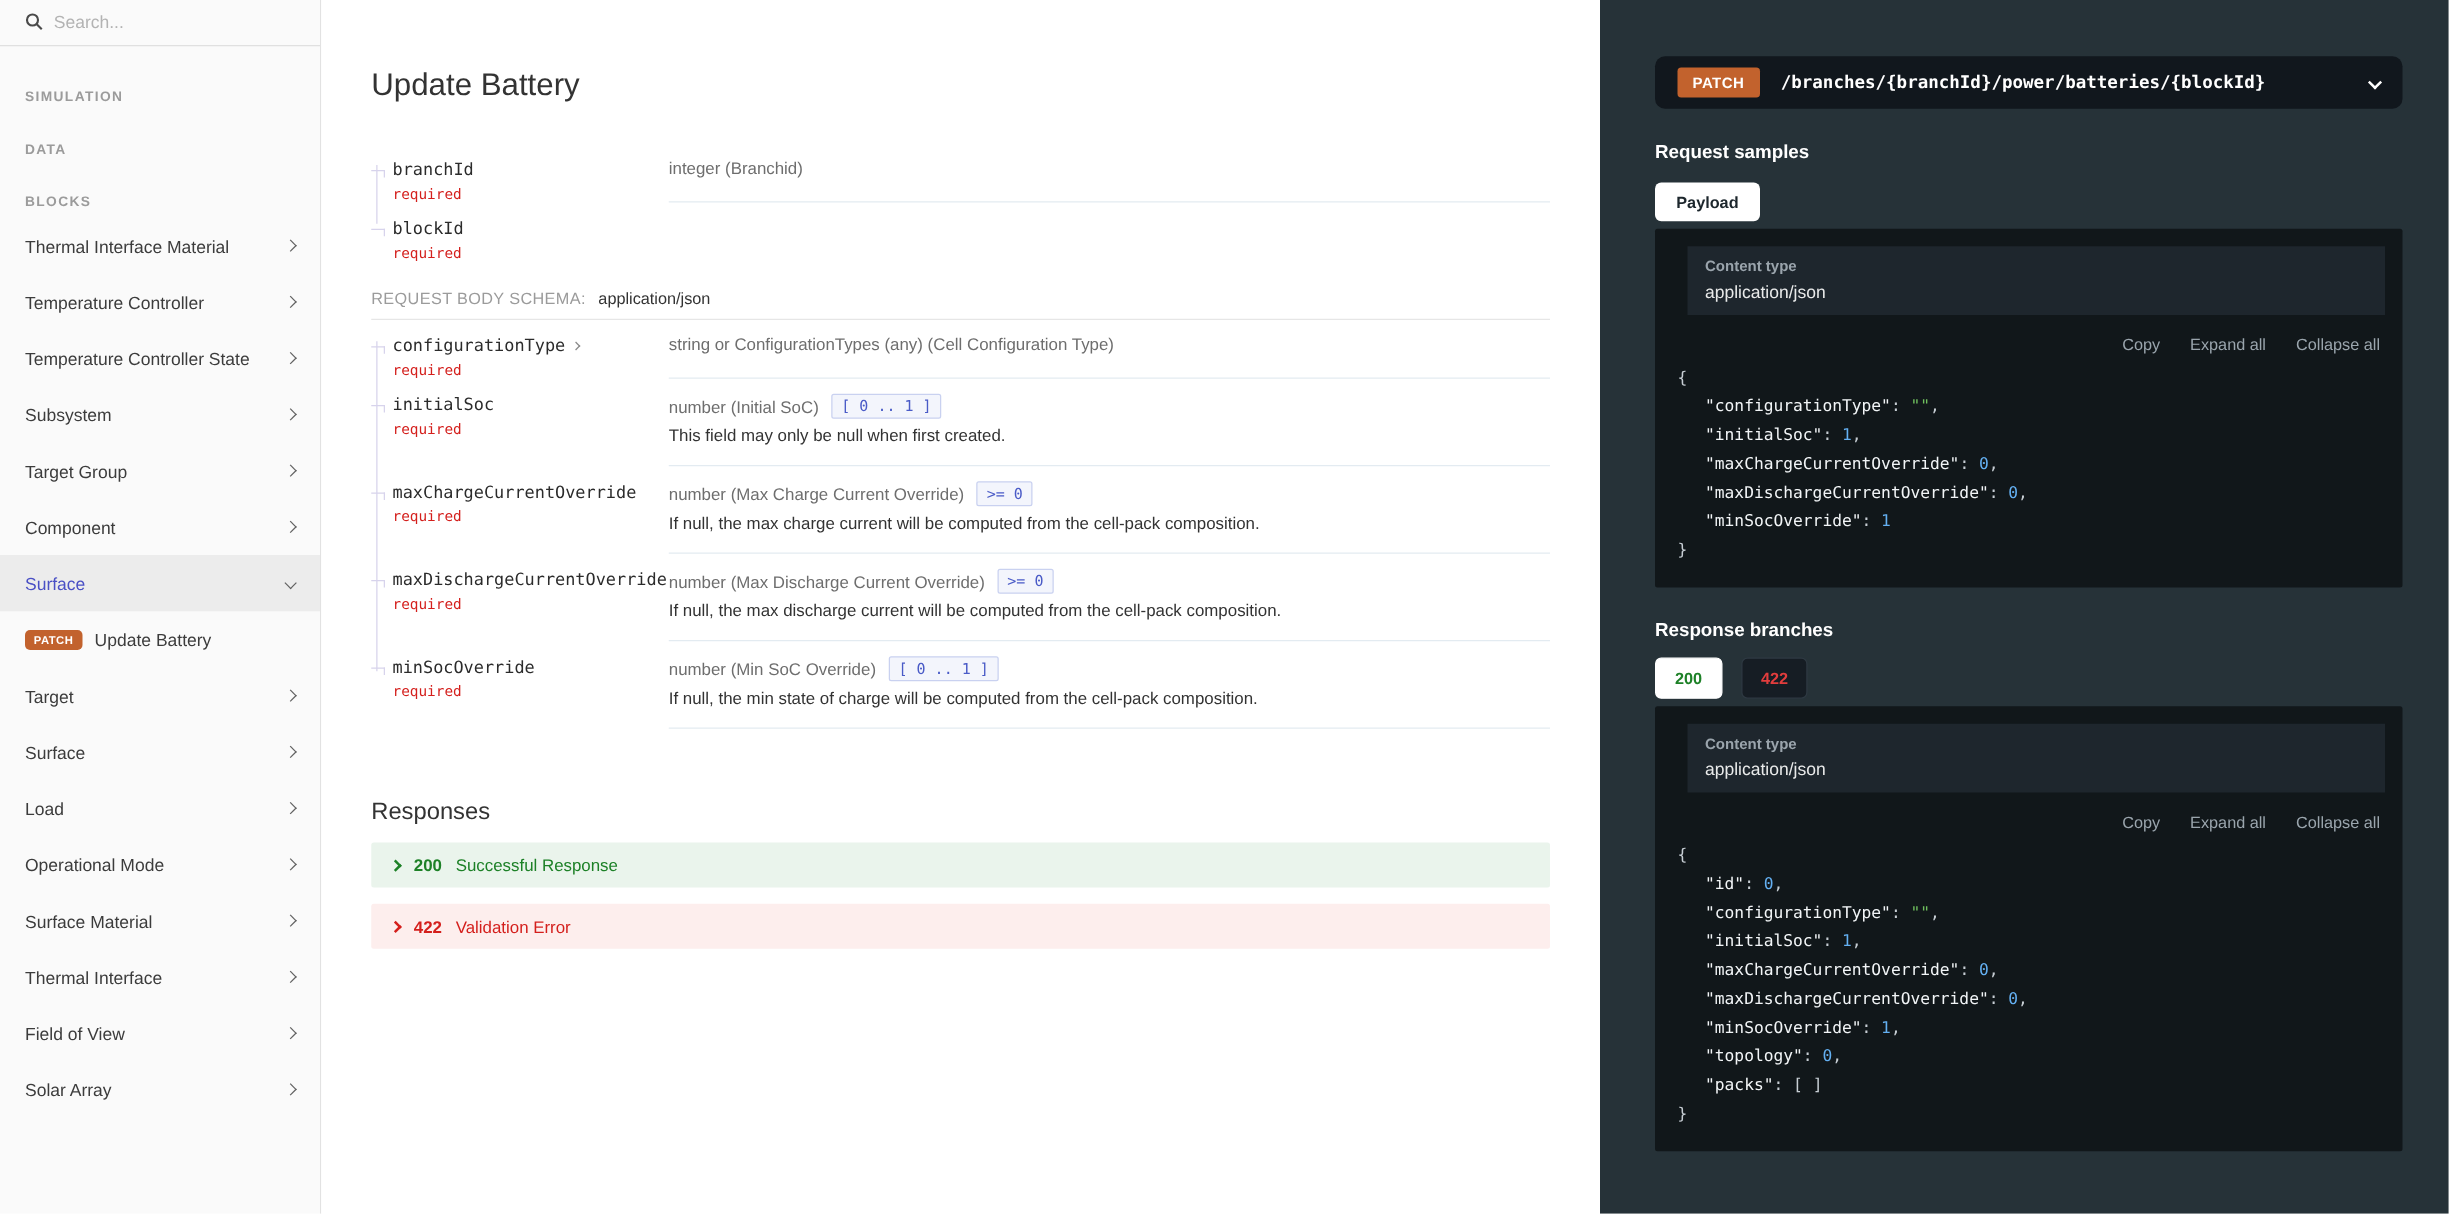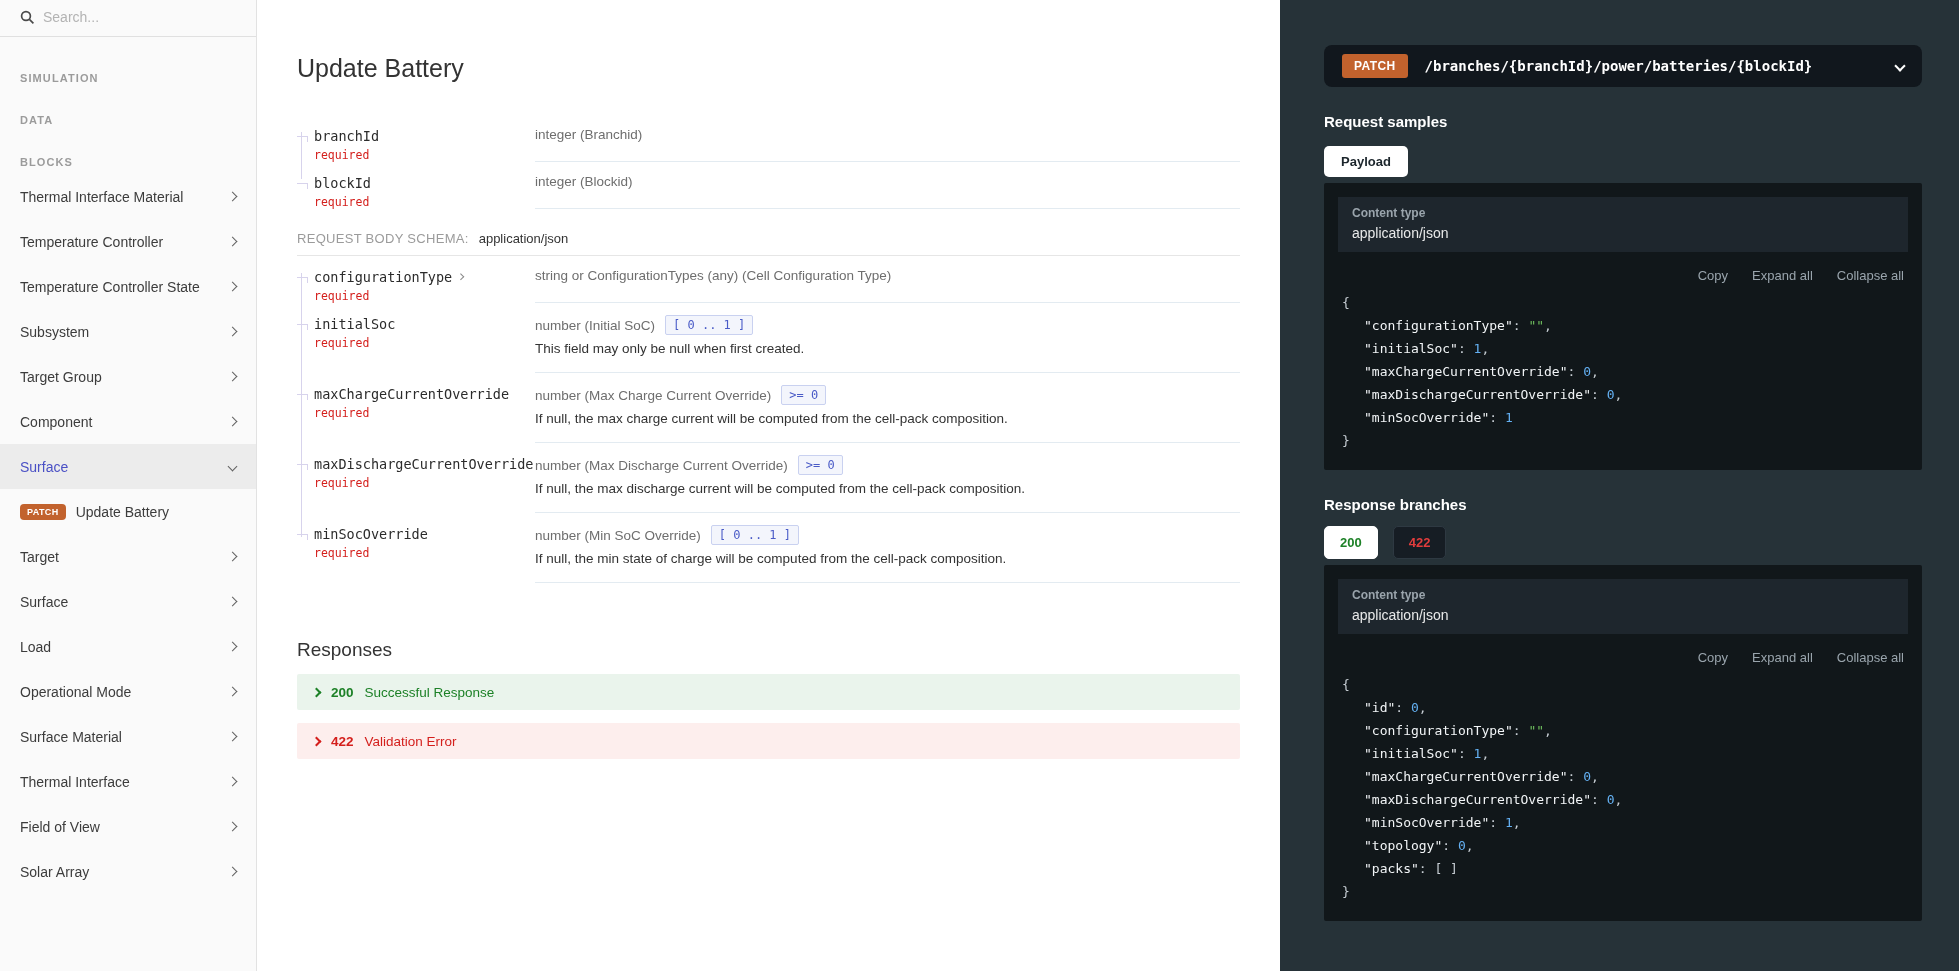--- a/index.html
+++ b/index.html
@@ -52,21 +52,21 @@
 
   
   .rpanel { width:679px; min-width:679px; height:100%; background:#263238; padding:45px 37px 0 44px; overflow:hidden; }
   .endpoint-bar { display:flex; align-items:center; gap:17px; background:#11171d; border-radius:8px; height:42px; padding:0 18px; cursor:pointer; }
   .endpoint-bar .patch-badge { font-size:12px; padding:5px 12px; border-radius:3px; }
   .endpoint-path { font-family:"DejaVu Sans Mono", monospace; font-size:14px; font-weight:600; color:#fff; }
   .endpoint-bar .chev { margin-left:auto; width:8px; height:8px; border-color:#fff; border-width:2px; }
   .rheading { color:#fff; font-size:15px; font-weight:700; margin-top:26px; }
   .payload-tab { display:inline-block; background:#fff; color:#1c262c; font-size:13px; font-weight:700; padding:8px 17px; border-radius:5px; margin-top:16px; cursor:pointer; }
   .code-panel { background:#11171a; border-radius:2px; padding:14px 14px 18px; margin-top:6px; }
-  .ct-box { background:#1e262d; padding:9px 14px 11px; }
+  .ct-box { background:#1e262d; padding:9px 14px 11px;margin-left:12px; }
   .ct-label { font-size:12px; font-weight:700; color:#9aa4ac; }
   .ct-value { font-size:14px; color:#e9eaea; margin-top:5px; }
   .actions { display:flex; justify-content:flex-end; gap:24px; margin:16px 4px 8px; }
   .action-link { font-size:13px; color:#9aa5ad; cursor:pointer; }
   .code { font-family:"DejaVu Sans Mono", monospace; font-size:13px; line-height:23px; padding:0 4px; }
   .cl { white-space:pre; }
   .cl.ind { padding-left:22px; }
   .code .k  { color:#f2f5f7; }
   .code .pu { color:#c7ced4; }
   .code .n  { color:#64b0f2; }
@@ -195,23 +195,20 @@
           <div class="fright">
             <div class="ftype">integer (Branchid)</div>
           </div>
         </div>
 
         <div class="frow">
           <div class="fleft">
             <div class="fname">blockId</div>
             <div class="freq">required</div>
           </div>
-          <div class="fright">
-            <div class="ftype">integer (Blockid)</div>
-          </div>
         </div>
 
     </div>
 
     <div class="schema-label">
       <span>REQUEST BODY SCHEMA:</span>
       <span class="schema-ct">application/json</span>
     </div>
 
     <div class="fgroup body">

